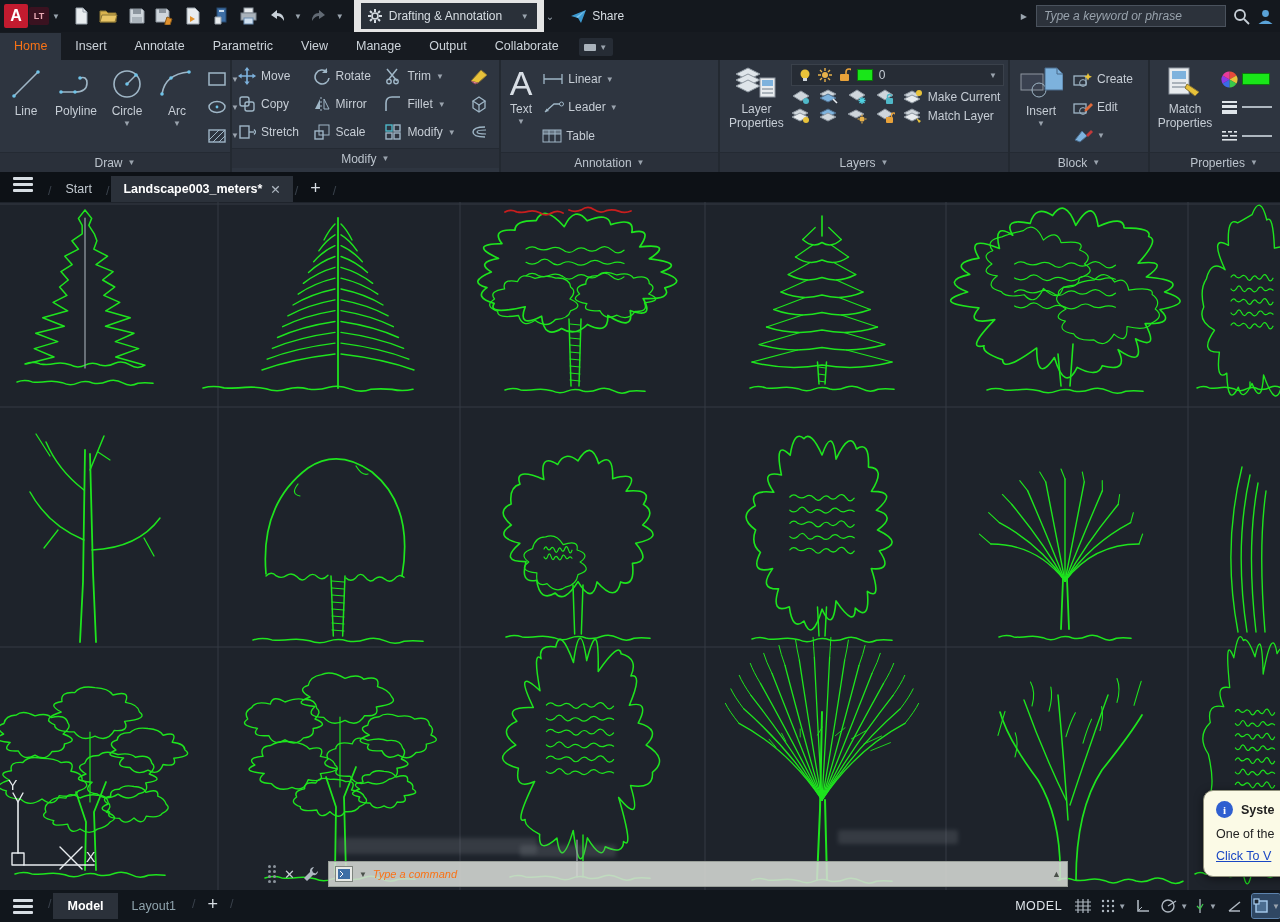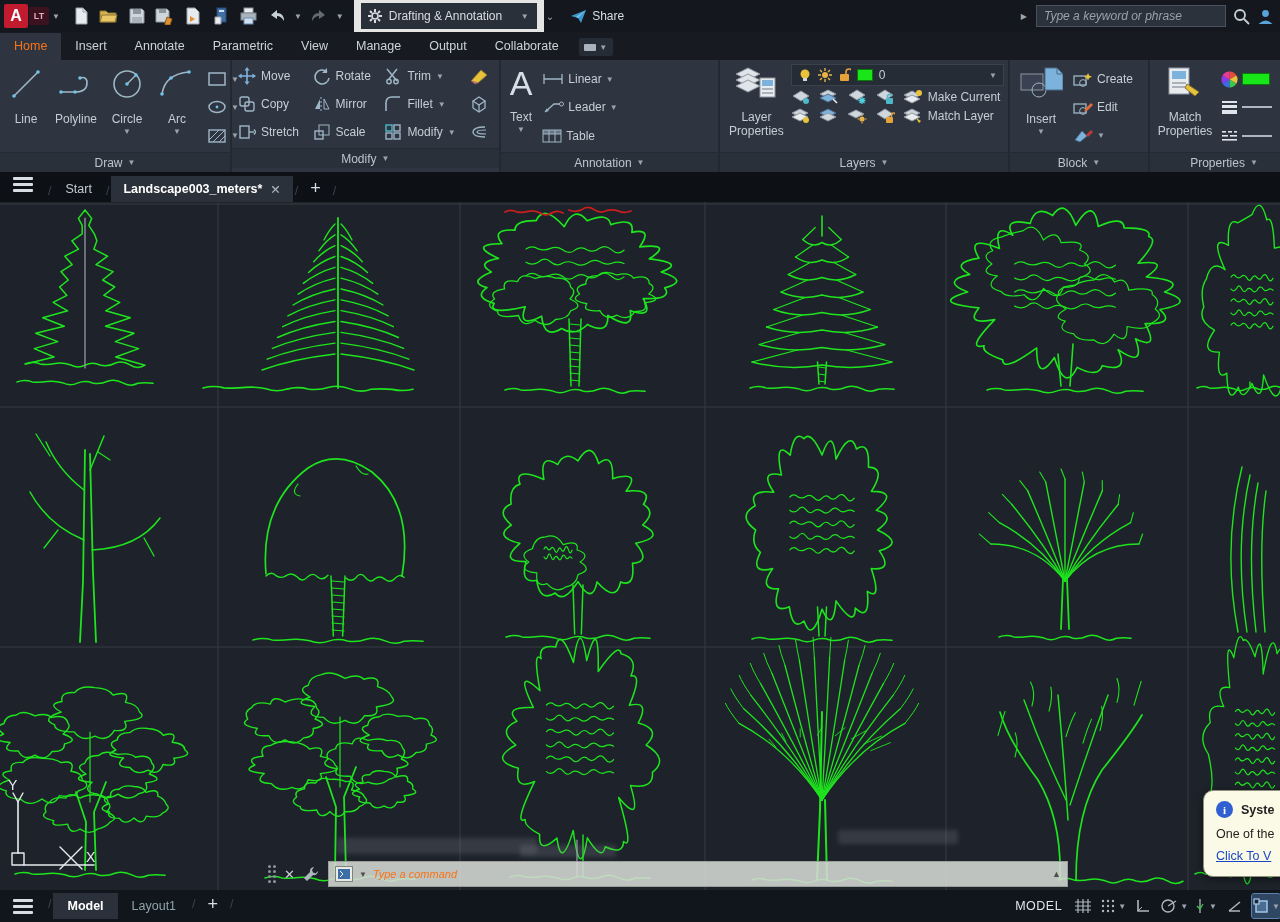--- a/index.html
+++ b/index.html
@@ -37,21 +37,21 @@
 
   
   #ribbon { position:absolute; left:0; top:60px; width:1300px; height:112px; background:#2e3540;
     display:flex; color:#c6cdd5; font-size:12px; }
   .panel { position:relative; height:112px; border-right:2px solid #232931; display:flex; flex-direction:column; }
   .pbody { flex:1; display:flex; align-items:stretch; padding:3px 4px 0 4px; gap:2px; }
   .plabel { height:20px; background:#2a303a; border-top:1px solid #242a33; display:flex;
     align-items:center; justify-content:center; gap:5px; color:#bcc4cd; font-size:12px; }
   .bigbtn { display:flex; flex-direction:column; align-items:center; justify-content:flex-start;
     padding:3px 5px 0; border-radius:2px; text-align:center; line-height:1.15; }
-  .bigbtn .lbl { margin-top:11px; }
+  .bigbtn .lbl { margin-top:3px; }
   .smallcol { display:flex; flex-direction:column; justify-content:space-around; padding:2px 0; }
   .srow { display:flex; align-items:center; gap:4px; height:26px; padding:0 3px; border-radius:2px; }
   .dd { color:#9aa3ad; font-size:8px; }
   .modgrid { display:grid; grid-template-columns:auto auto auto auto; grid-auto-rows:28px; column-gap:10px; align-items:center; padding:2px 6px; }
   .mitem { display:flex; align-items:center; gap:5px; }
   .combo { height:22px; background:#262c35; border:1px solid #3a414b; display:flex; align-items:center;
     gap:6px; padding:0 6px; }
   .swatch { width:16px; height:12px; background:#19e619; border:1px solid #0a7a0a; }
   .lay-ic { width:20px; height:16px; }
   .bigA { font-size:34px; color:#d8dee5; font-weight:400; line-height:1; }

